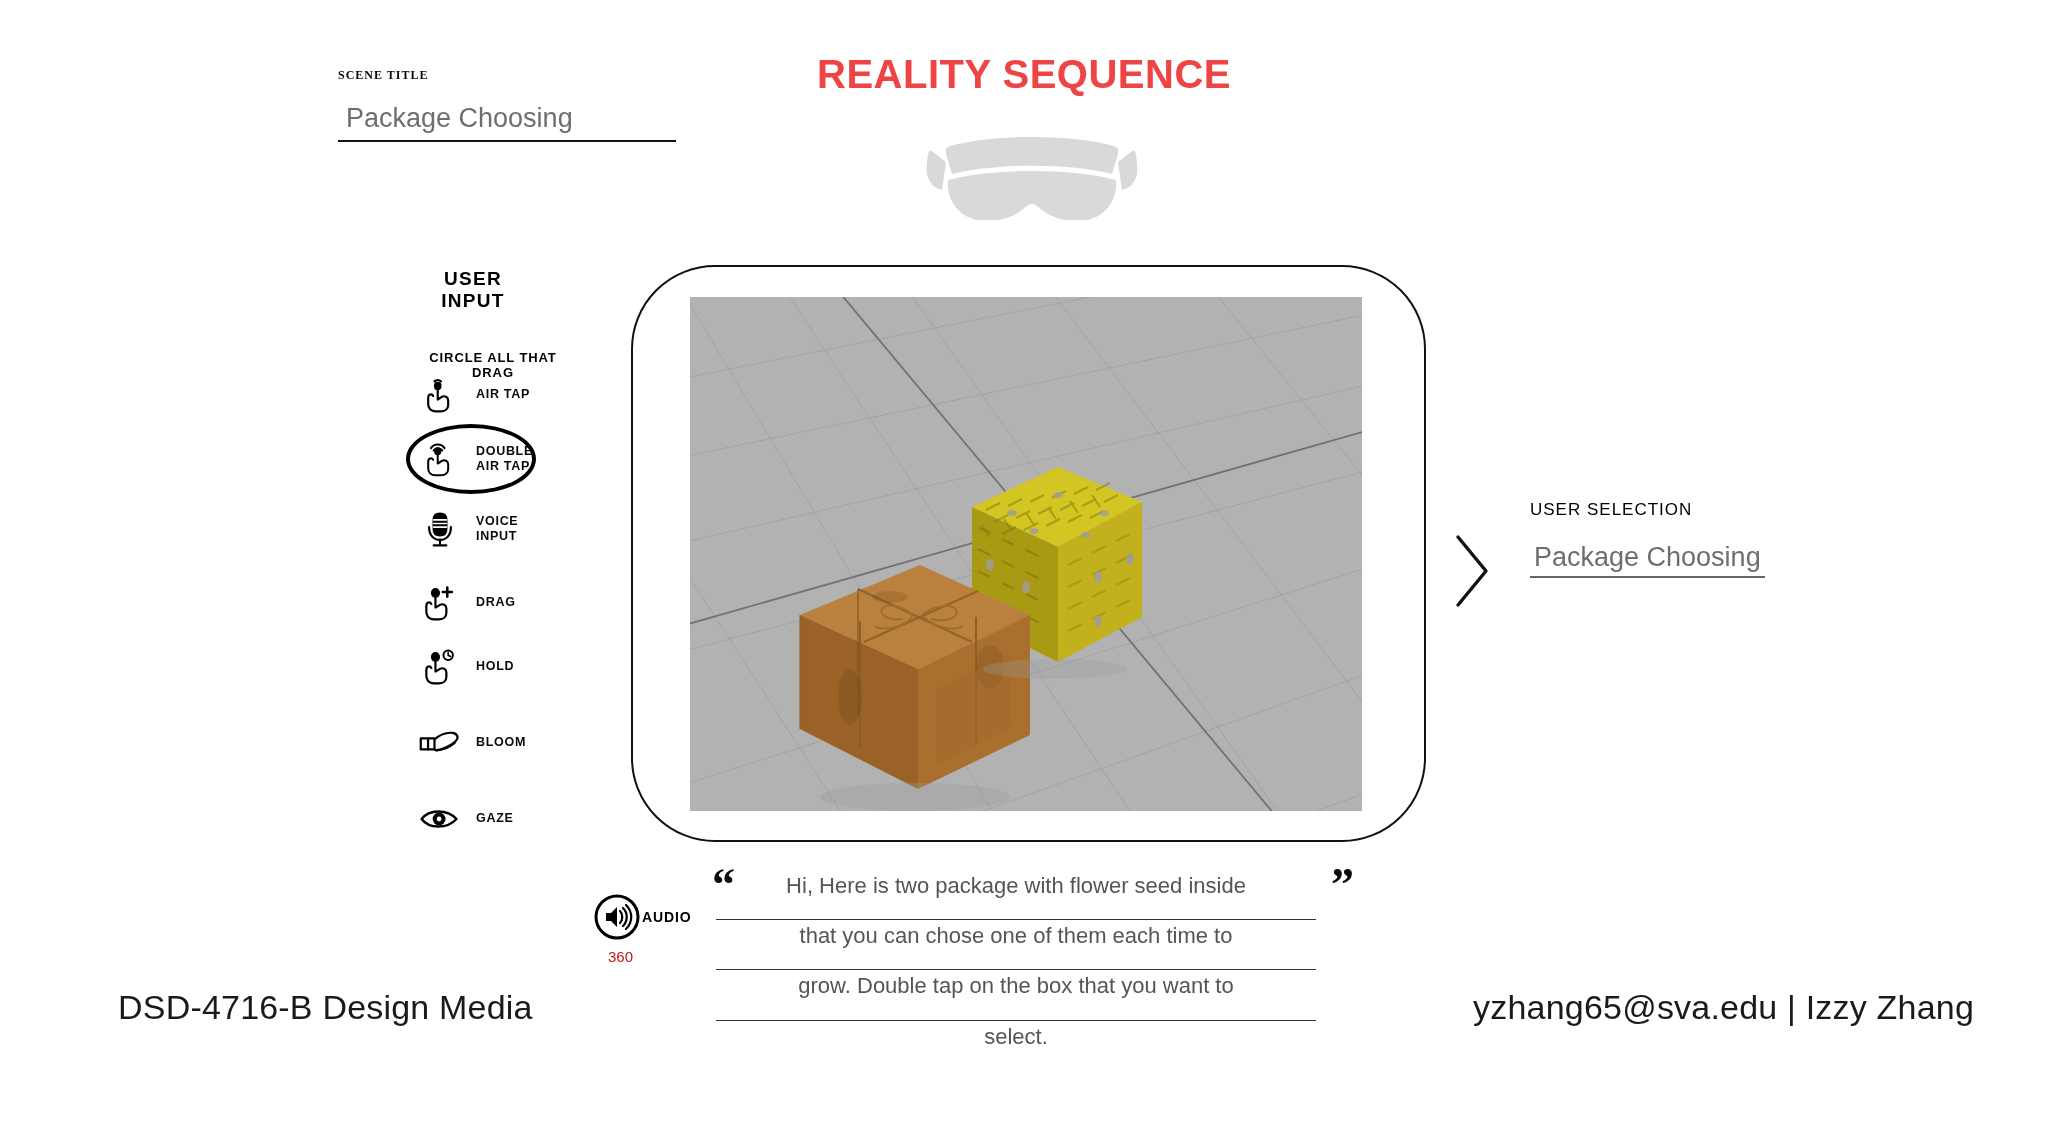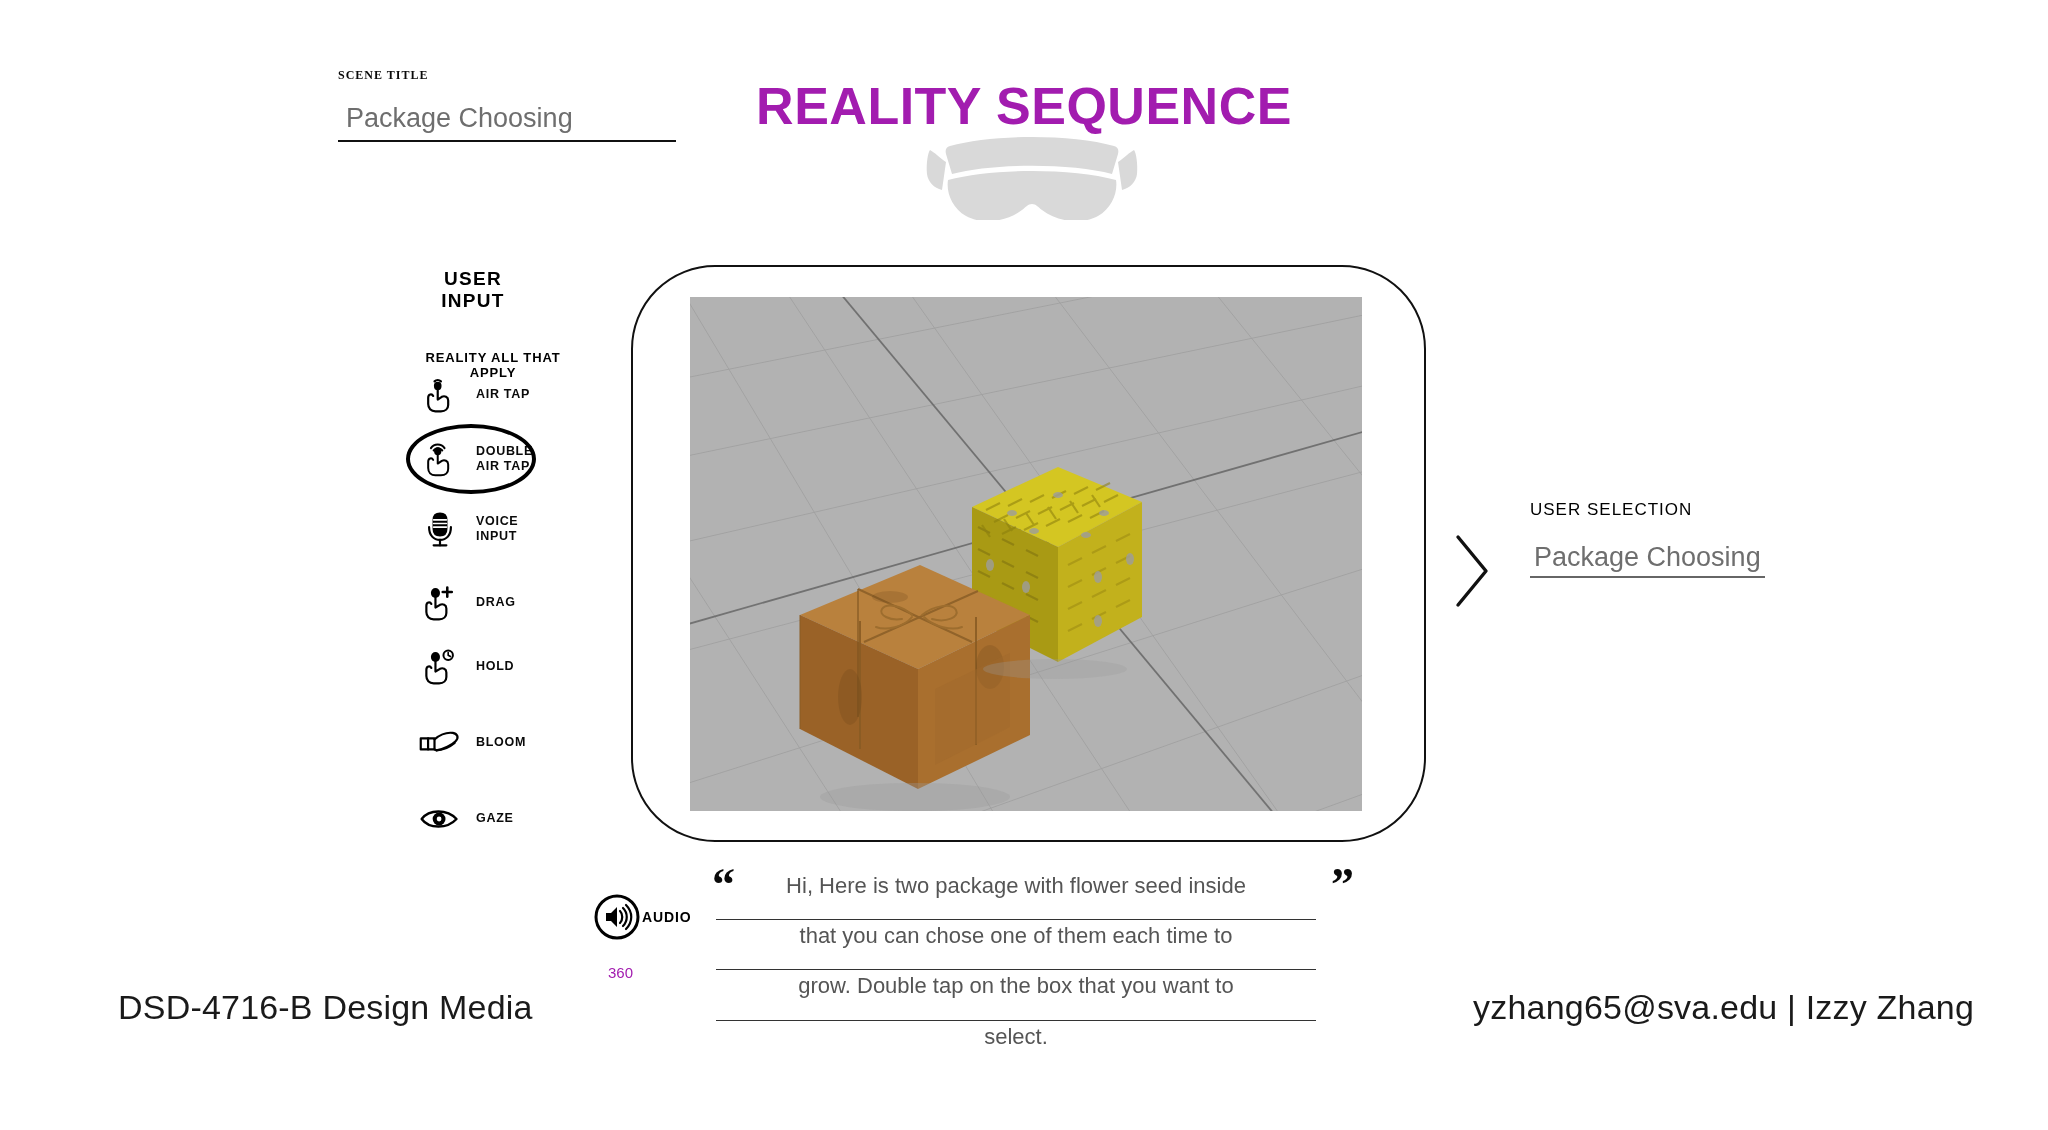--- a/index.html
+++ b/index.html
@@ -16,23 +16,22 @@
     text-transform:uppercase;
   }
   .title-input {
     margin-top:20px; width:338px; border-bottom:2.5px solid #111; padding:0 0 6px 8px;
     font-size:27px; color:#6e6e6e; font-weight:400; white-space:nowrap;
   }
 
   
   .main-heading {
     position:absolute; left:0; right:0; top:52px; text-align:center;
-    font-size:52px; font-weight:700; letter-spacing:0.5px; color:#a21caf;
+    font-size:40px; font-weight:700; letter-spacing:0.5px; color:#ef4444;
     font-family:"Liberation Sans", sans-serif;
-    margin-top:24px;
   }
 
   
   .headset { position:absolute; left:912px; top:130px; width:240px; height:90px; }
 
   
   .user-input-col { position:absolute; left:418px; top:268px; width:260px; }
   .ui-head { font-size:19px; font-weight:700; letter-spacing:1.3px; text-align:center; width:110px; }
   .ui-sub  { margin-top:38px; font-size:13px; font-weight:600; letter-spacing:0.9px; text-align:center; width:150px; }
 
@@ -62,21 +61,21 @@
   .scene-img {
     position:absolute; left:690px; top:297px; width:672px; height:514px;
     background:#b2b2b2; overflow:hidden;
   }
   .grid-svg { position:absolute; inset:0; width:100%; height:100%; }
 
   
   .audio-group { position:absolute; left:594px; top:894px; display:flex; align-items:center; gap:2px; }
   .audio-ico { width:46px; height:46px; }
   .audio-lbl { font-size:14px; font-weight:600; letter-spacing:0.9px; }
-  .audio-360 { position:absolute; left:608px; top:948px; font-size:15px; color:#a21caf;margin-top:16px; }
+  .audio-360 { position:absolute; left:608px; top:948px; font-size:15px; color:#b91c1c; }
 
   
   .caption-wrap { position:absolute; left:716px; top:870px; width:600px; text-align:center; }
   .cap-line {
     font-size:22px; color:#555; line-height:1.42; padding:0 6px 18px;
     display:block;
   }
   .cap-line.ul { border-bottom:1.6px solid #333; }
   .qmark {
     position:absolute; font-size:46px; font-weight:700; color:#0a0a0a;
@@ -116,21 +115,21 @@
         <path d="M18 20 C16 22 14 34 15 44 C16 52 22 58 30 60 L34 32 C28 28 22 22 18 20 Z"></path>
         <path d="M222 20 C224 22 226 34 225 44 C224 52 218 58 210 60 L206 32 C212 28 218 22 222 20 Z"></path>
         <path d="M38 16 C80 4 160 4 202 16 C206 17 207 20 206 24 L200 44 C160 33 80 33 40 44 L34 24 C33 20 34 17 38 16 Z"></path>
         <path d="M36 50 C80 38 160 38 204 50 C206 62 200 78 186 86 C170 95 146 92 130 80 C126 77 124 74 120 74 C116 74 114 77 110 80 C94 92 70 95 54 86 C40 78 34 62 36 50 Z"></path>
       </g>
     </svg>
   </div>
 
   <div class="user-input-col">
     <div class="ui-head">USER INPUT</div>
-    <div class="ui-sub">REALITY ALL THAT APPLY</div>
+    <div class="ui-sub">CIRCLE ALL THAT DRAG</div>
   </div>
 
   <div class="gesture-list">
 
     <div class="gesture-row">
       <span class="g-ico">
         <svg viewBox="0 0 44 44" width="40" height="40">
           <g fill="none" stroke="#000" stroke-width="2.4" stroke-linecap="round" stroke-linejoin="round">
             <path d="M16 7 a5 5 0 0 1 7 0"></path>
             <ellipse cx="19.5" cy="12" rx="4.2" ry="4.6" fill="#000" stroke="none"></ellipse>

